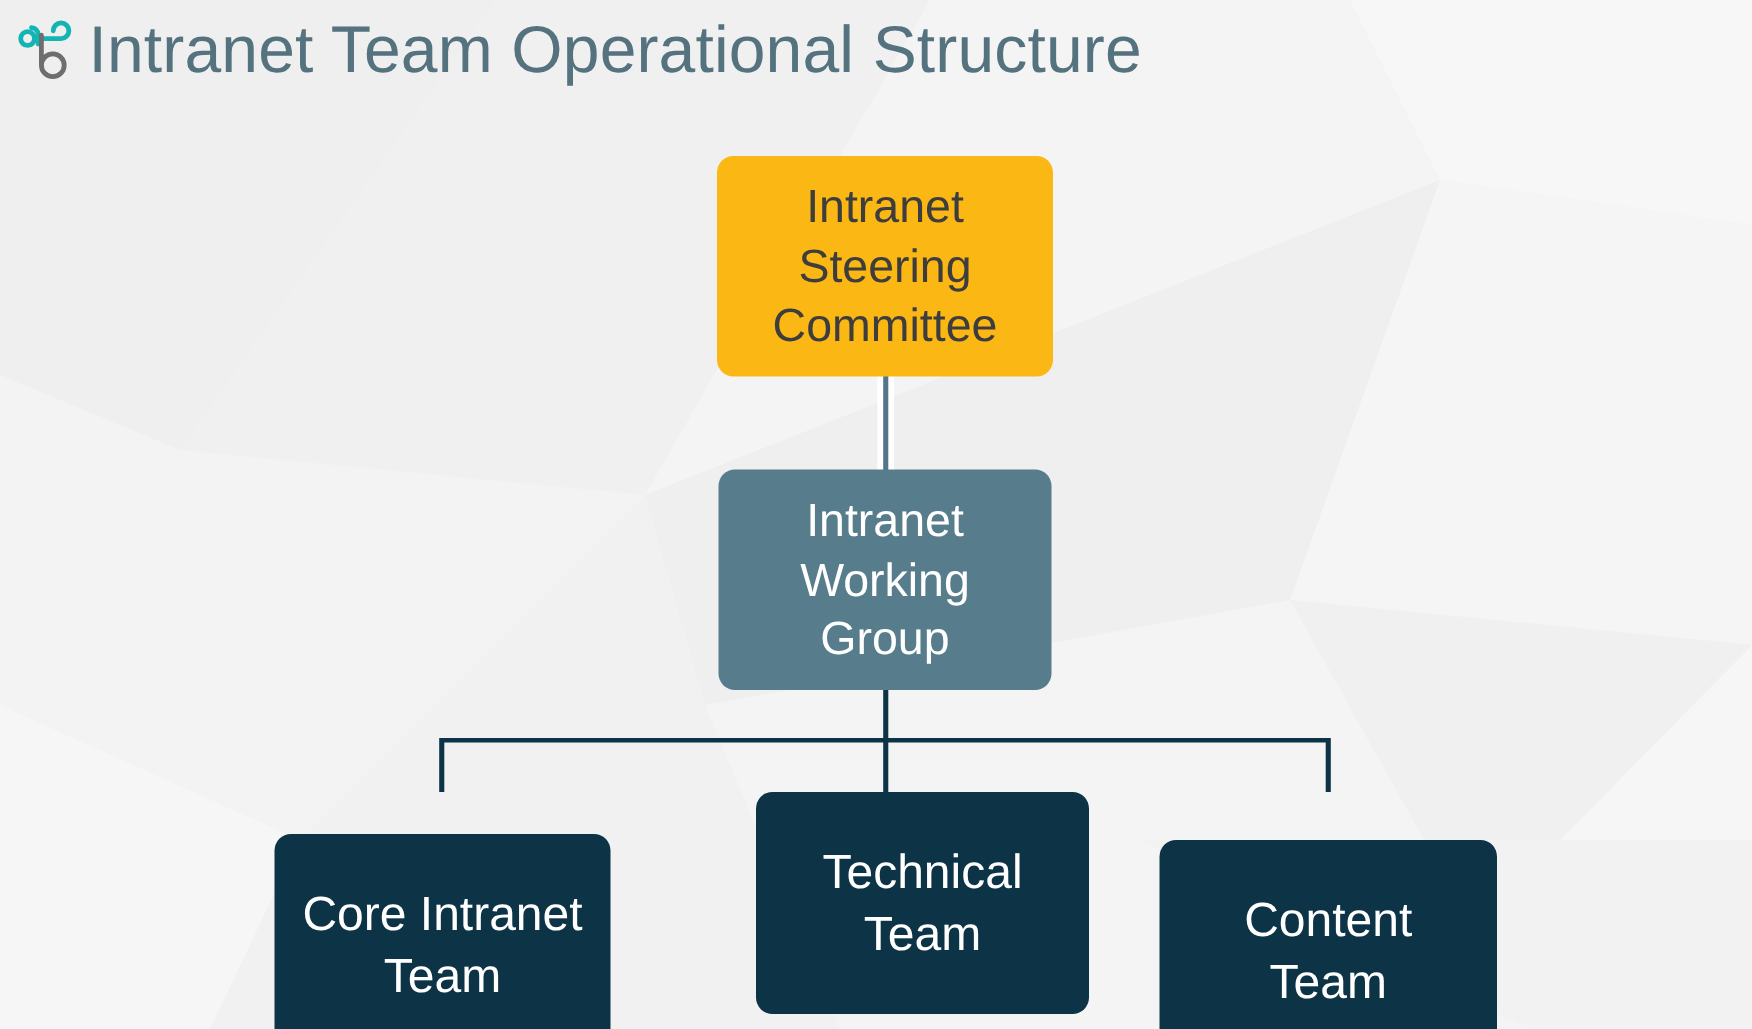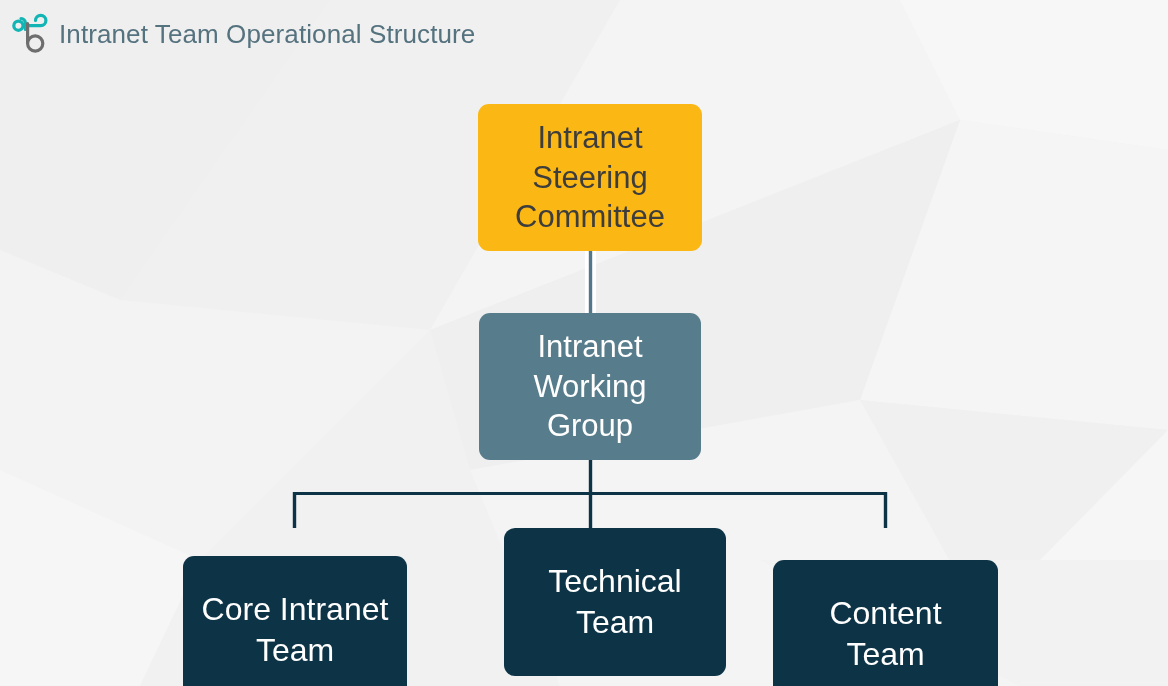--- a/index.html
+++ b/index.html
@@ -35,21 +35,21 @@
     align-items: center;
   }
   #logo-icon {
     margin-left: 9px;
     width: 44px;
     height: 48px;
     flex: 0 0 auto;
   }
   #page-title {
     margin-left: 6px;
-    font-size: 26px;
+    font-size: 44px;
     font-weight: 400;
     color: #55727f;
     letter-spacing: 0.1px;
     white-space: nowrap;
     line-height: 1;
   }
 
   
   #connectors {
     position: absolute;

